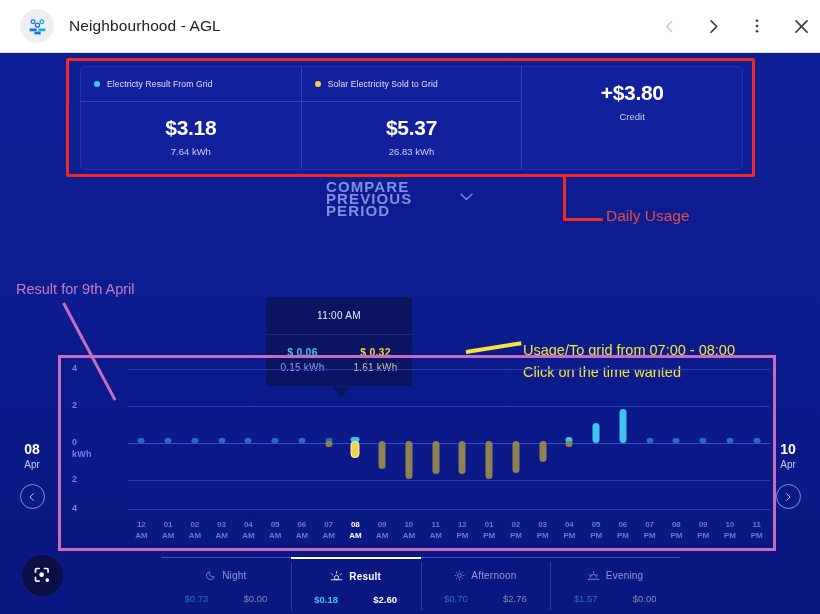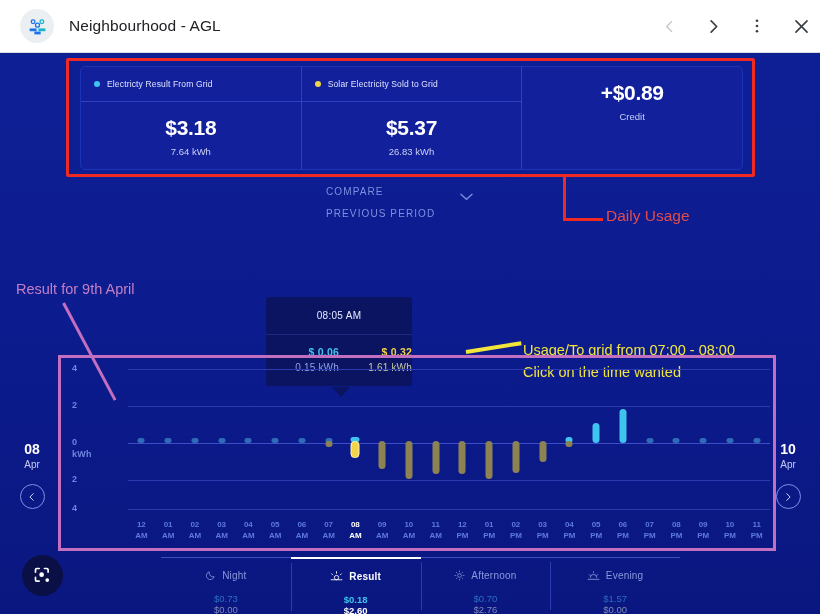--- a/index.html
+++ b/index.html
@@ -95,37 +95,37 @@
     position: absolute; left: 606px; top: 154px;
     font-size: 15.5px; color: #e24b4b; white-space: nowrap;
   }
 
   
   .compare {
     position: absolute; left: 326px; top: 128px; width: 170px;
     display: flex; align-items: flex-start; cursor: pointer;
   }
   .compare-txt {
-    font-size: 10px; font-weight: normal; color: #7f8fe0;
-    letter-spacing: 1.1px; line-height: 22px; width: 118px;
+    font-size: 15px; font-weight: bold; color: #7f8fe0;
+    letter-spacing: 1.1px; line-height: 12px; width: 118px;
   }
   .compare-chev { margin-left: 16px; margin-top: 6px; }
 
   
   .tooltip {
     position: absolute; left: 266px; top: 244px; width: 146px;
     background: #0a1460; border-radius: 3px;
   }
   .tt-time {
     height: 38px; display: flex; align-items: center; justify-content: center;
     font-size: 10px; color: #e6eaff; border-bottom: 1px solid #1b2a7e;
     letter-spacing: .3px;
   }
   .tt-vals { display: flex; padding: 11px 0 13px; }
-  .tt-cell { flex: 1; text-align: right; }
+  .tt-cell { flex: 1; text-align: center; }
   .tt-price { font-size: 10.5px; font-weight: bold; letter-spacing: .2px; }
   .tt-kwh { font-size: 10px; margin-top: 4px; letter-spacing: .2px; }
   .tt-tail {
     position: absolute; left: 66px; top: 90px;
     width: 0; height: 0;
     border-left: 9px solid transparent;
     border-right: 9px solid transparent;
     border-top: 10px solid #0a1460;
   }
 
@@ -224,21 +224,20 @@
   }
   .ptab-head {
     display: flex; align-items: center; justify-content: center; gap: 6px;
     height: 17px;
   }
   .ptab-name { font-size: 10px; color: #8b98dd; letter-spacing: .2px; }
   .ptab.active .ptab-name { color: #ffffff; font-weight: bold; }
   .ptab-vals {
     display: flex; justify-content: space-around; margin-top: 9px;
     padding: 0 6px;
-    flex-direction: column;
   }
   .ptab-v { font-size: 9.5px; }
   .ptab-v.buy { color: #2b6fbf; }
   .ptab-v.sell { color: #7f87b5; }
   .ptab.active .ptab-v.buy { color: #3fc4f0; font-weight: bold; }
   .ptab.active .ptab-v.sell { color: #ffffff; font-weight: bold; }
 </style>
 </head>
 <body>
 
@@ -300,42 +299,42 @@
           <span class="dot" style="background:#f2d34a"></span>
           <span class="sum-head-label">Solar Electricity Sold to Grid</span>
         </div>
         <div class="sum-body">
           <div class="sum-amount">$5.37</div>
           <div class="sum-sub">26.83 kWh</div>
         </div>
       </div>
       <div class="sum-col">
         <div class="sum-body">
-          <div class="sum-amount">+$0.89</div>
+          <div class="sum-amount">+$3.80</div>
           <div class="sum-sub">Credit</div>
         </div>
       </div>
     </div>
 
     <div class="ann-red-box"></div>
     <div class="ann-red-v"></div>
     <div class="ann-red-h"></div>
     <div class="ann-red-label">Daily Usage</div>
 
     <div class="compare">
       <div class="compare-txt">COMPARE PREVIOUS PERIOD</div>
       <span class="compare-chev">
         <svg width="13" height="8" viewBox="0 0 14 8">
           <path d="M1 1 L7 6.5 L13 1" fill="none" stroke="#7f8fe0" stroke-width="1.4" stroke-linecap="round"></path>
         </svg>
       </span>
     </div>
 
     <div class="tooltip">
-      <div class="tt-time">08:05 AM</div>
+      <div class="tt-time">11:00 AM</div>
       <div class="tt-vals">
         <div class="tt-cell">
           <div class="tt-price" style="color:#3fc4f0">$ 0.06</div>
           <div class="tt-kwh" style="color:#8fa3e8">0.15 kWh</div>
         </div>
         <div class="tt-cell">
           <div class="tt-price" style="color:#f2d34a">$ 0.32</div>
           <div class="tt-kwh" style="color:#c9c9a8">1.61 kWh</div>
         </div>
       </div>

